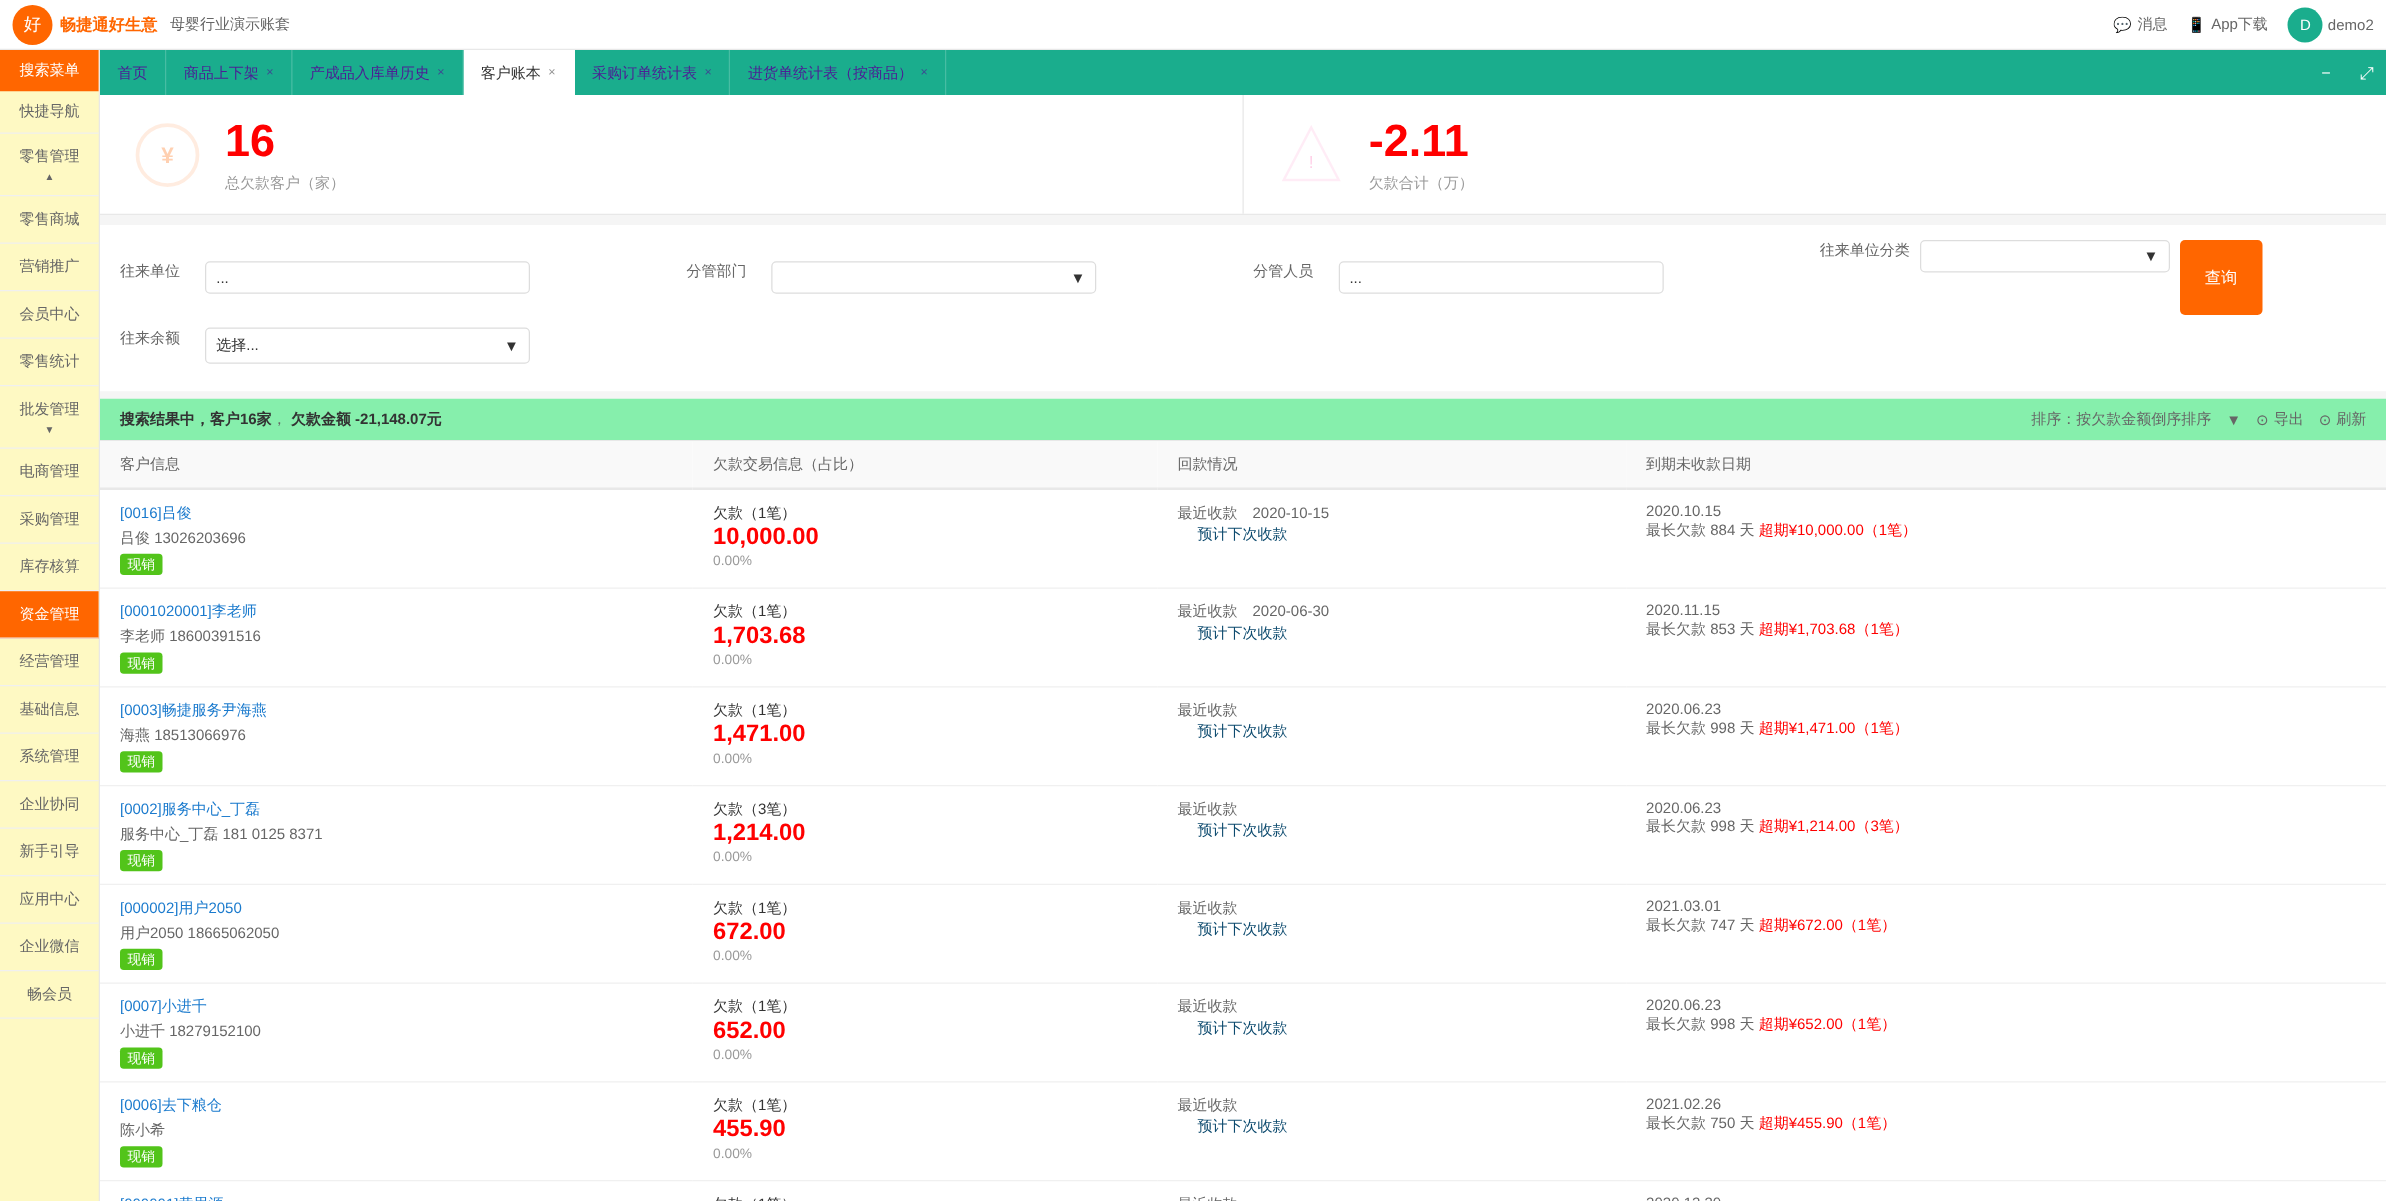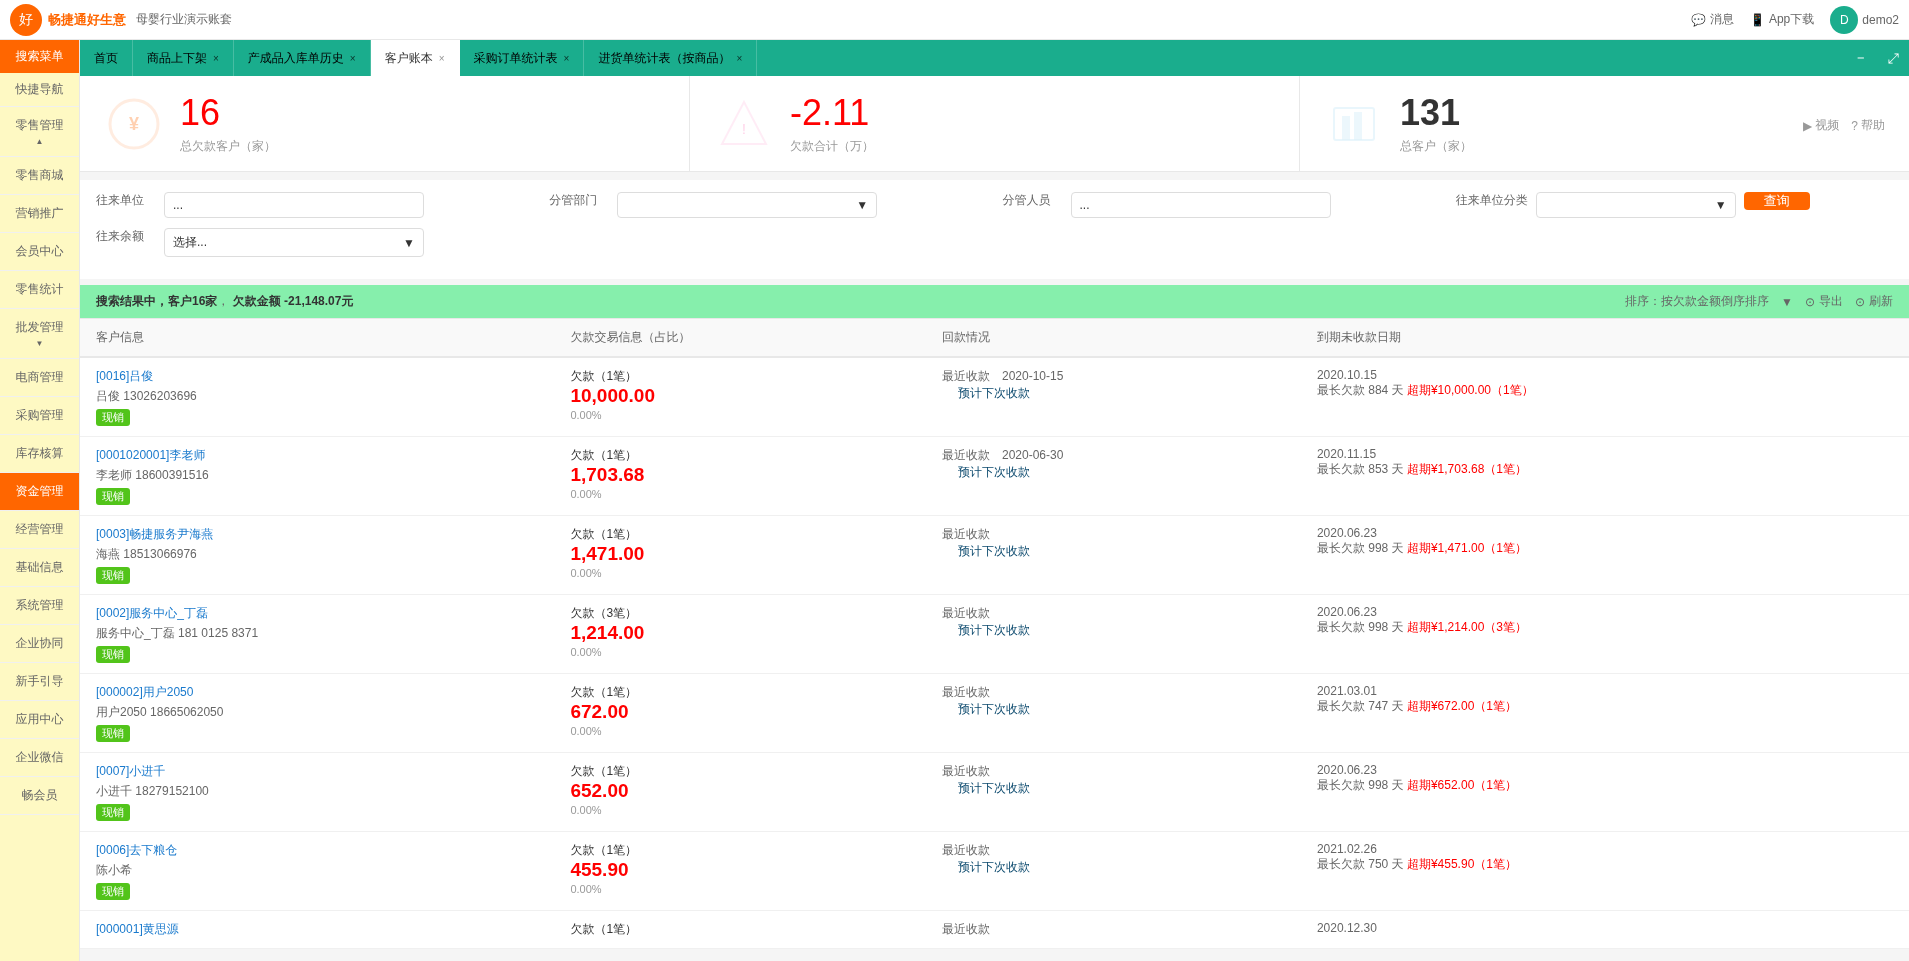--- a/index.html
+++ b/index.html
@@ -25,51 +25,51 @@
     .quick-nav { padding: 8px 4px; text-align: center; font-size: 12px; color: #666; cursor: pointer; border-bottom: 1px solid #f0f0f0; }
     .sidebar-item { padding: 10px 4px; text-align: center; font-size: 12px; color: #666; cursor: pointer; border-bottom: 1px solid #f0f0f0; display: flex; flex-direction: column; align-items: center; gap: 3px; }
     .sidebar-item.active { background: #f60; color: #fff; }
     .sidebar-arrow { font-size: 8px; }
 
     
     .content-area { flex: 1; display: flex; flex-direction: column; overflow: hidden; }
 
     
     .tab-bar { display: flex; background: #1aad8d; align-items: center; height: 36px; overflow: hidden; }
-    .tab { display: flex; align-items: center; gap: 6px; padding: 0 14px; height: 36px; color: #000000; font-size: 12px; cursor: pointer; border-right: 1px solid rgba(255,255,255,0.2); white-space: nowrap; }
+    .tab { display: flex; align-items: center; gap: 6px; padding: 0 14px; height: 36px; color: #4c1d95; font-size: 12px; cursor: pointer; border-right: 1px solid rgba(255,255,255,0.2); white-space: nowrap; }
     .tab.active { background: #fff; color: #333; }
     .tab .close-btn { font-size: 10px; opacity: 0.7; }
     .tab-bar-end { margin-left: auto; display: flex; }
     .tab-bar-btn { color: #fff; padding: 0 10px; height: 36px; display: flex; align-items: center; font-size: 14px; cursor: pointer; }
 
     
     .page-content { flex: 1; overflow-y: auto; background: #f5f5f5; padding: 0; }
 
     
     .stats-row { display: flex; background: #fff; margin-bottom: 8px; border-bottom: 1px solid #e8e8e8; }
     .stat-card { flex: 1; display: flex; align-items: center; padding: 16px 24px; gap: 16px; border-right: 1px solid #e8e8e8; }
     .stat-card:last-child { border-right: none; }
     .stat-icon { width: 60px; height: 60px; opacity: 0.3; display: flex; align-items: center; justify-content: center; }
     .stat-icon svg { width: 52px; height: 52px; }
     .stat-info { display: flex; flex-direction: column; }
-    .stat-value { font-size: 36px; font-weight: normal; }
+    .stat-value { font-size: 36px; font-weight: bold; }
     .stat-value.red { color: #f00; }
     .stat-value.dark { color: #333; font-weight: bold; }
     .stat-label { font-size: 12px; color: #999; margin-top: 4px; }
     .stat-right { margin-left: auto; display: flex; gap: 12px; align-items: flex-start; padding-top: 4px; }
     .stat-btn { font-size: 12px; color: #999; cursor: pointer; display: flex; align-items: center; gap: 3px; }
 
     
     .filter-area { background: #fff; padding: 12px 16px; margin-bottom: 6px; }
     .filter-row { display: flex; align-items: center; gap: 16px; margin-bottom: 10px; }
     .filter-item { display: flex; align-items: flex-start; gap: 8px; flex: 1; }
     .filter-label { color: #666; font-size: 12px; white-space: nowrap; min-width: 60px; }
     .filter-input { flex: 1; border: 1px solid #ddd; border-radius: 4px; padding: 5px 8px; font-size: 12px; color: #333; display: flex; align-items: center; justify-content: space-between; cursor: pointer; max-width: 260px; }
     .filter-select { flex: 1; border: 1px solid #ddd; border-radius: 4px; padding: 5px 8px; font-size: 12px; color: #333; display: flex; align-items: center; justify-content: space-between; cursor: pointer; max-width: 260px; }
-    .btn-search { background: #f60; color: #fff; border: none; border-radius: 4px; padding: 0 20px; font-size: 13px; cursor: pointer; }
+    .btn-search { background: #f60; color: #fff; border: none; border-radius: 4px; padding: 21px 20px; font-size: 13px; cursor: pointer; }
     .collapse-bar { text-align: center; padding: 6px; color: #1aad8d; font-size: 12px; cursor: pointer; border-top: 1px solid #f0f0f0; }
 
     
     .result-bar { background: #86efac; padding: 8px 16px; display: flex; align-items: center; justify-content: space-between; border-bottom: 1px solid #e8e8e8; }
     .result-info { font-size: 12px; color: #666; }
     .result-info span { color: #333; font-weight: bold; }
     .result-actions { display: flex; align-items: center; gap: 12px; font-size: 12px; color: #666; }
     .result-action { display: flex; align-items: center; gap: 4px; cursor: pointer; }
     .sort-label { color: #666; }
 
@@ -238,43 +238,20 @@
               <svg viewBox="0 0 52 52" fill="none" xmlns="http://www.w3.org/2000/svg">
                 <polygon points="26,4 48,46 4,46" stroke="#ff69b4" stroke-width="2" fill="none" opacity="0.4"></polygon>
                 <text x="26" y="36" text-anchor="middle" font-size="14" fill="#ff69b4">!</text>
               </svg>
             </div>
             <div class="stat-info">
               <div class="stat-value red">-2.11</div>
               <div class="stat-label">欠款合计（万）</div>
             </div>
           </div>
-          <div class="stat-card">
-            <div class="stat-icon">
-              <svg viewBox="0 0 52 52" fill="none" xmlns="http://www.w3.org/2000/svg">
-                <rect x="6" y="10" width="40" height="32" rx="2" stroke="#87ceeb" stroke-width="2" fill="none" opacity="0.6"></rect>
-                <rect x="14" y="18" width="8" height="24" fill="#87ceeb" opacity="0.5"></rect>
-                <rect x="26" y="14" width="8" height="28" fill="#87ceeb" opacity="0.5"></rect>
-              </svg>
-            </div>
-            <div class="stat-info">
-              <div class="stat-value dark">131</div>
-              <div class="stat-label">总客户（家）</div>
-            </div>
-            <div class="stat-right">
-              <div class="stat-btn">
-                <span>▶</span>
-                <span>视频</span>
-              </div>
-              <div class="stat-btn">
-                <span>?</span>
-                <span>帮助</span>
-              </div>
-            </div>
-          </div>
         </div>
 
         <div class="filter-area">
           <div class="filter-row">
             <div class="filter-item">
               <span class="filter-label">往来单位</span>
               <div class="filter-input">
                 <span>...</span>
               </div>
             </div>

